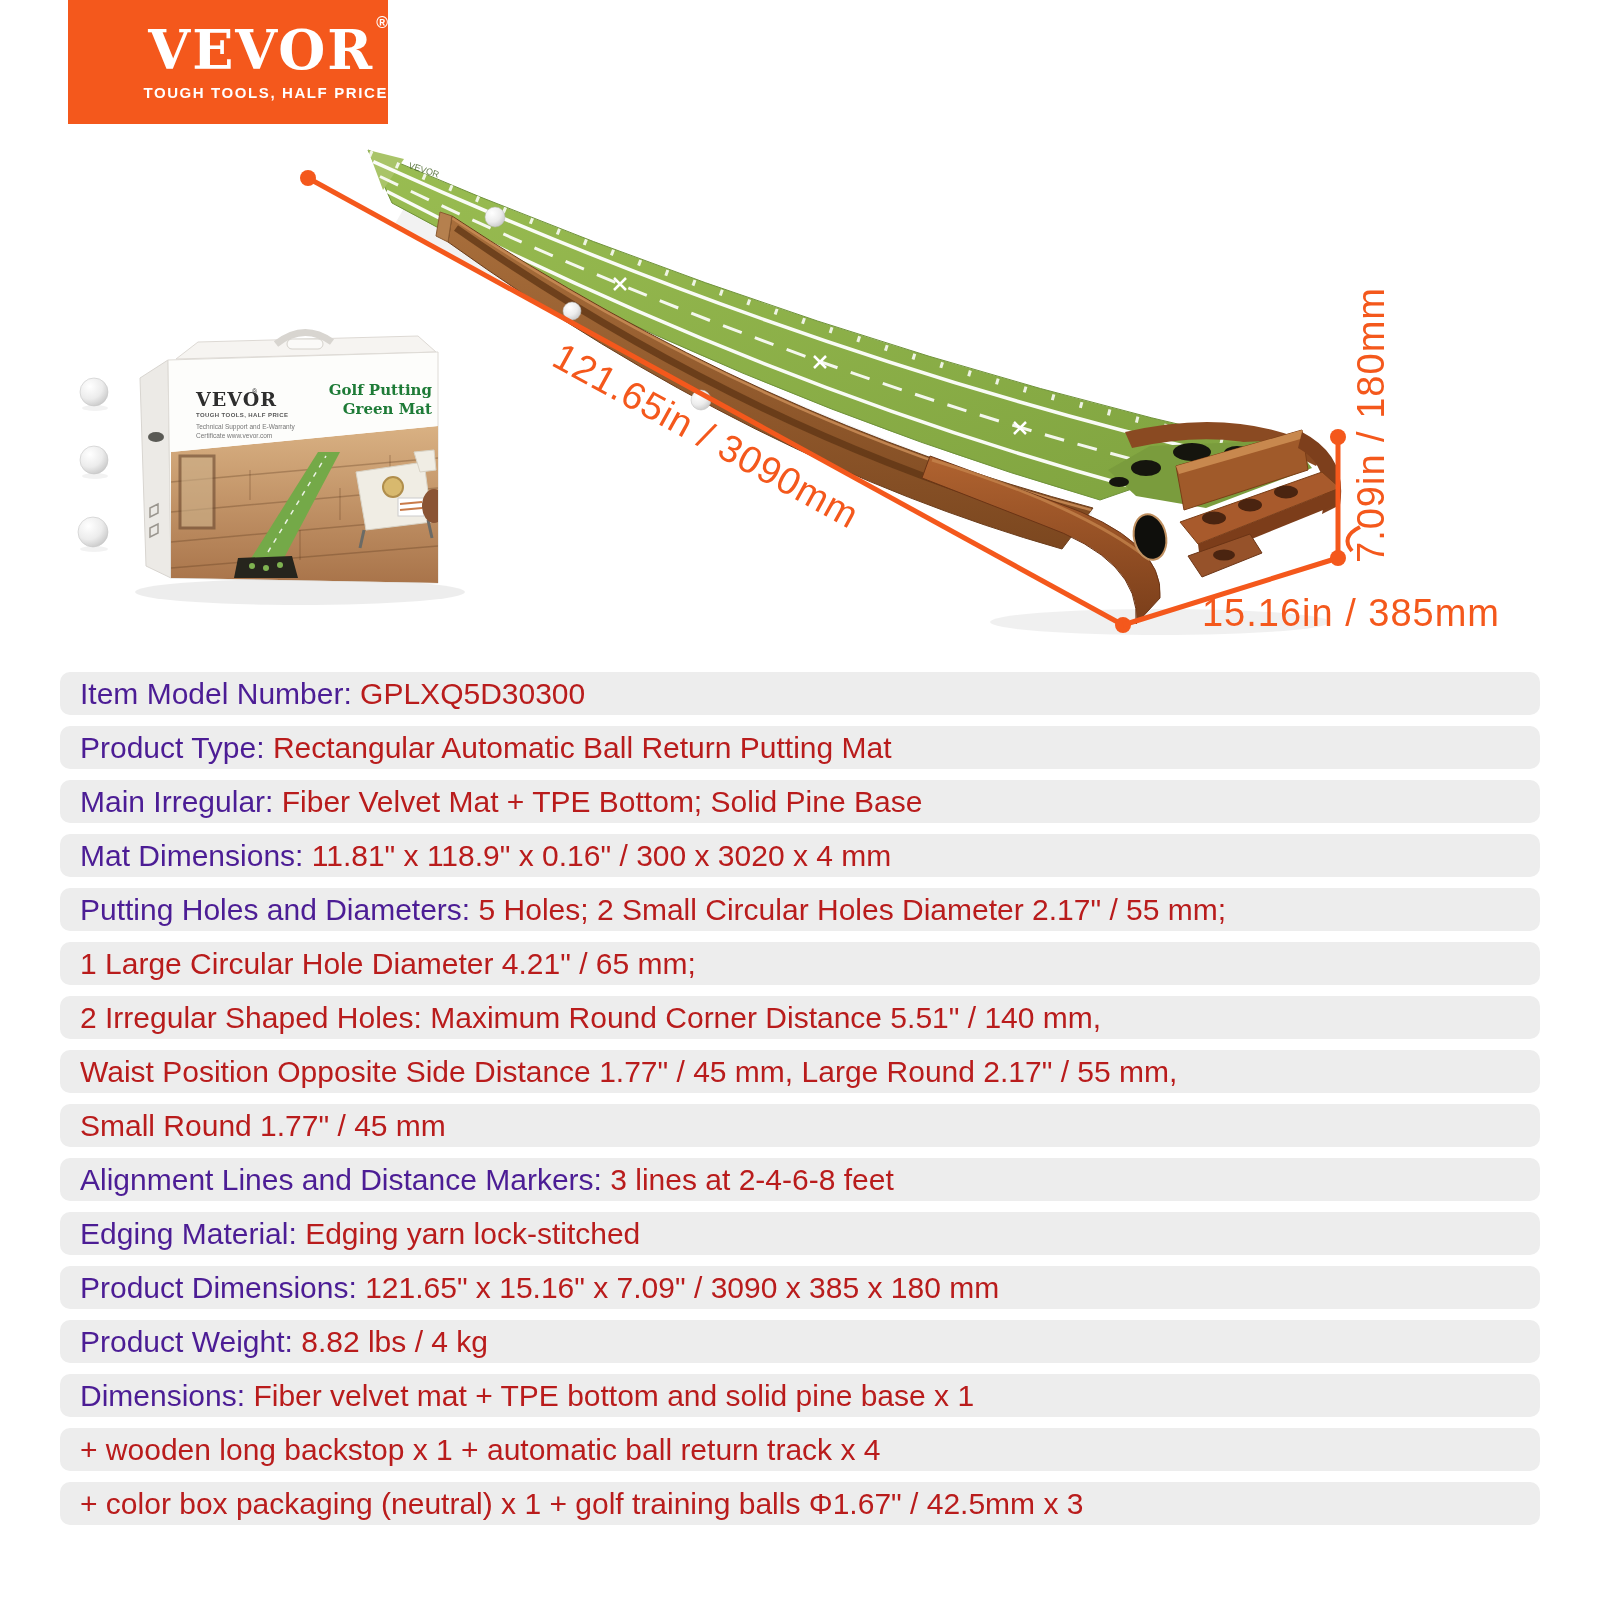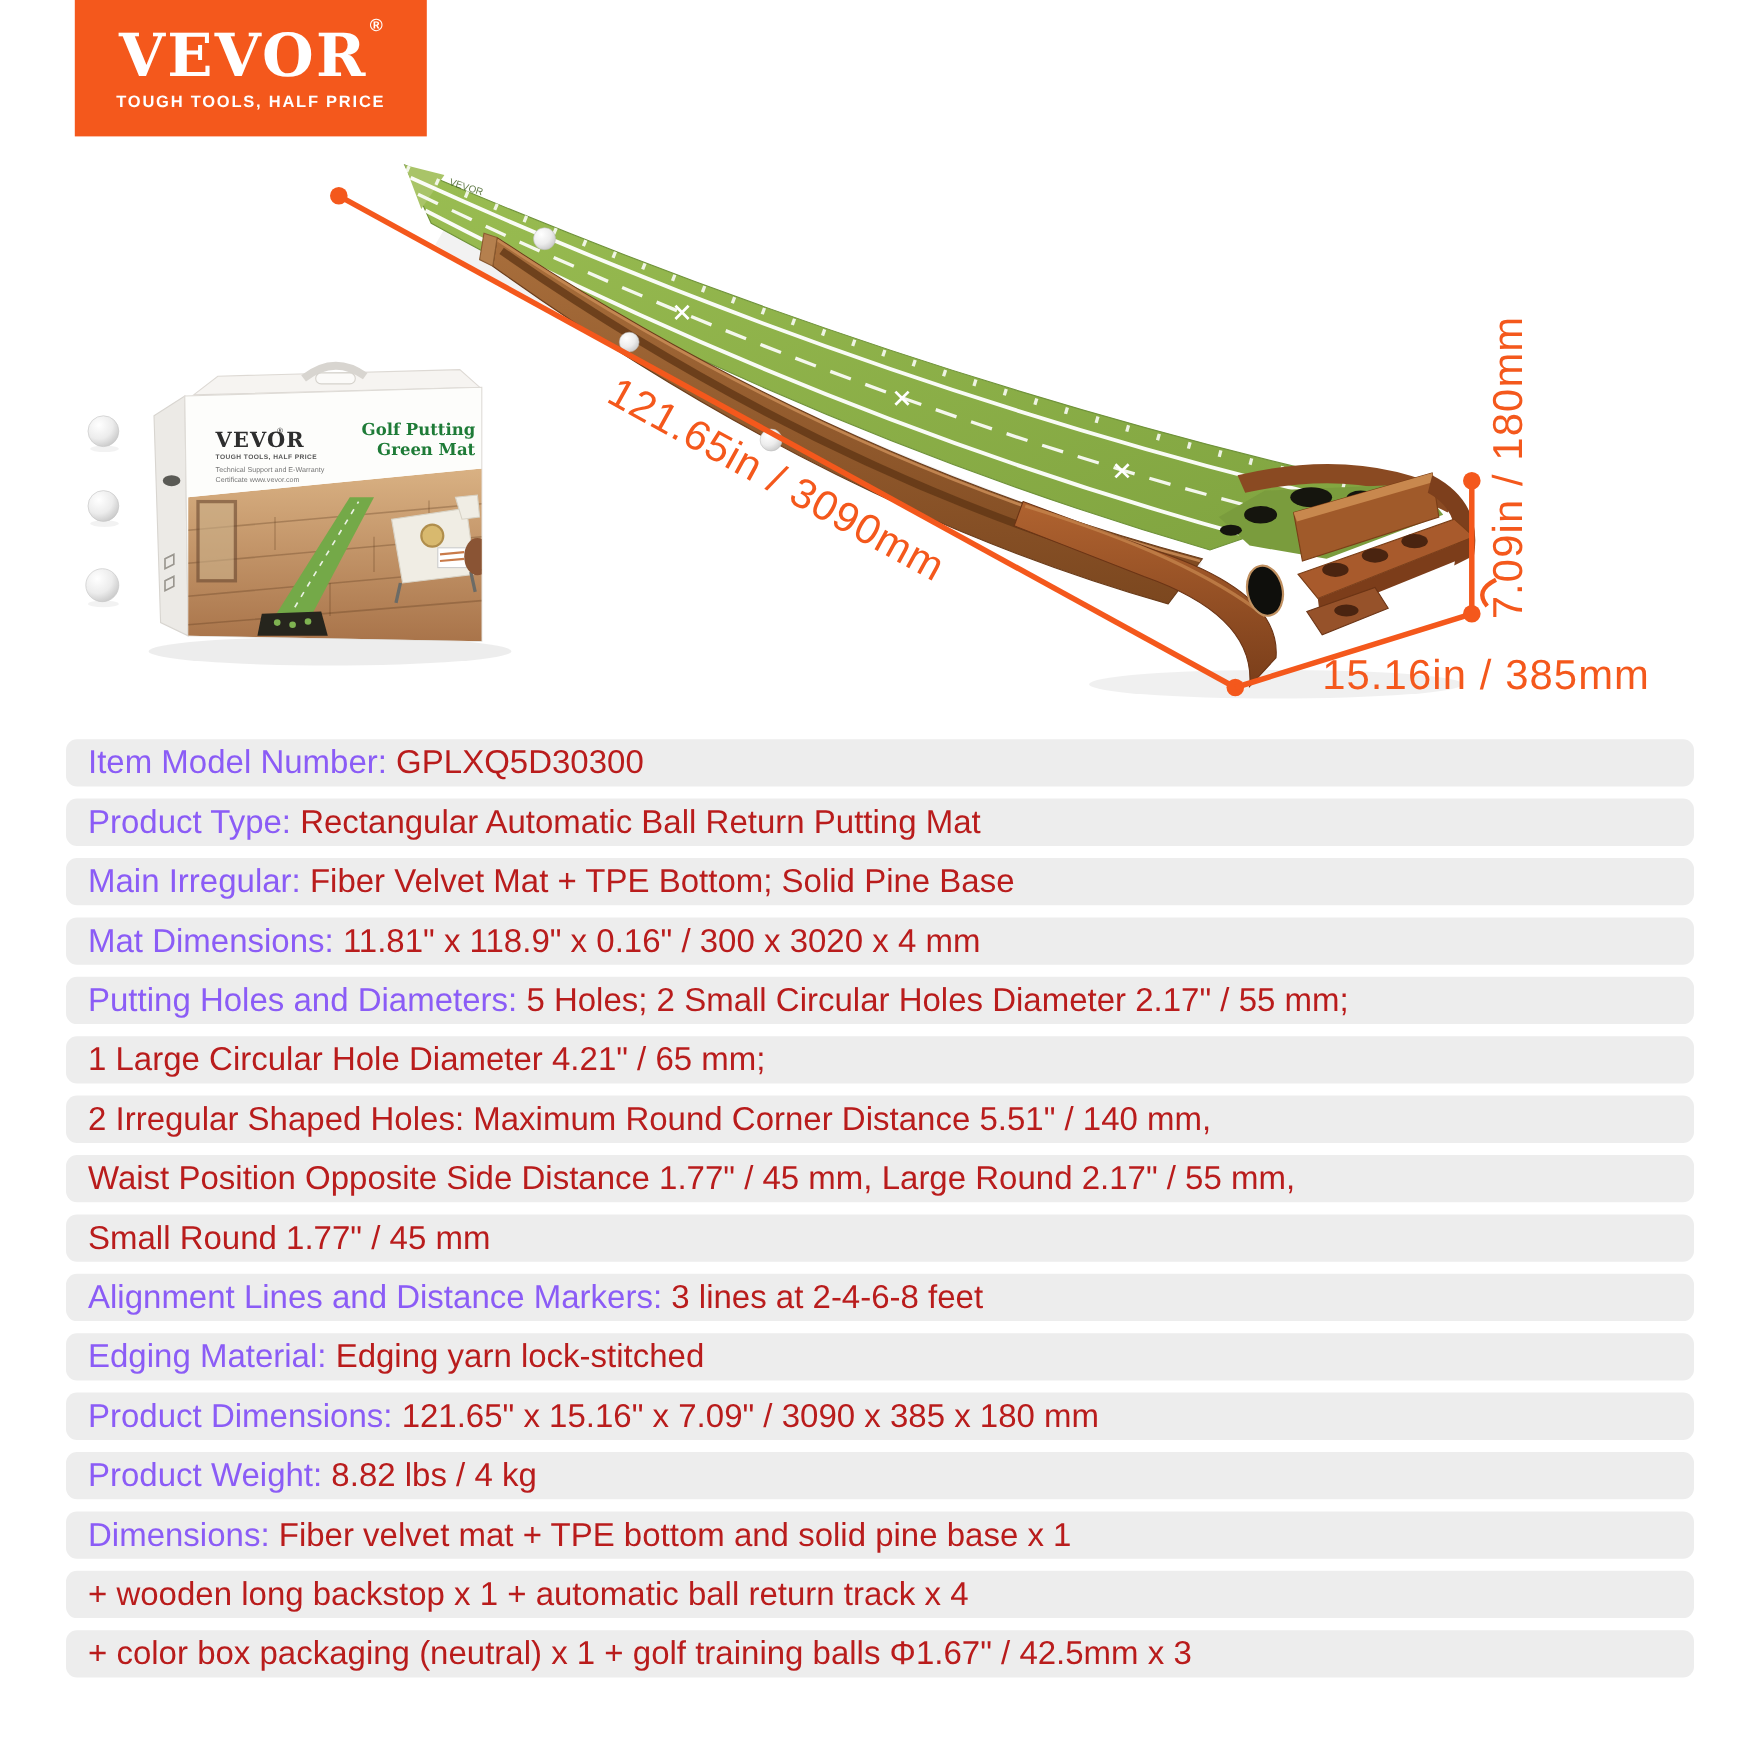--- a/index.html
+++ b/index.html
@@ -1,28 +1,28 @@
 <!DOCTYPE html>
 <html><head>
 <meta charset="utf-8">
 <style>
   html,body{margin:0;padding:0;background:#fff;}
   body{width:1600px;height:1600px;position:relative;overflow:hidden;
        font-family:"Liberation Sans",sans-serif;}
   .logo{position:absolute;left:68px;top:0;width:320px;height:124px;background:#F4581C;
-        color:#fff;display:flex;flex-direction:column;align-items:center;justify-content:center;}
+        color:#fff;display:flex;flex-direction:column;align-items:flex-end;justify-content:center;}
   .logo-word{font-family:"DejaVu Serif",serif;font-weight:700;font-size:54px;
              letter-spacing:2px;line-height:1;position:relative;}
   .logo-word sup{font-size:16px;position:relative;top:-22px;left:2px;font-family:"Liberation Sans",sans-serif;}
   .logo-tag{font-size:15px;font-weight:700;letter-spacing:1.6px;margin-top:7px;}
   .hero{position:absolute;left:0;top:124px;width:1600px;height:548px;}
   .spec-list{position:absolute;left:60px;top:672px;width:1480px;}
   .spec-row{height:43px;margin-bottom:11px;background:#EDEDED;border-radius:10px;
             display:flex;align-items:center;padding:0 20px;font-size:30px;white-space:pre;}
-  .spec-label{color:#8b5cf6;}
+  .spec-label{color:#4c1d95;}
   .spec-value{color:#b91c1c;font-weight:400;}
   svg text{font-family:"Liberation Sans",sans-serif;}
   .dim-label{fill:#F4581C;font-size:38px;letter-spacing:1px;}
   .box-serif{font-family:"DejaVu Serif",serif;font-weight:700;}
 </style>
 </head>
 <body>
 
 <div class="logo">
   <div class="logo-word">

